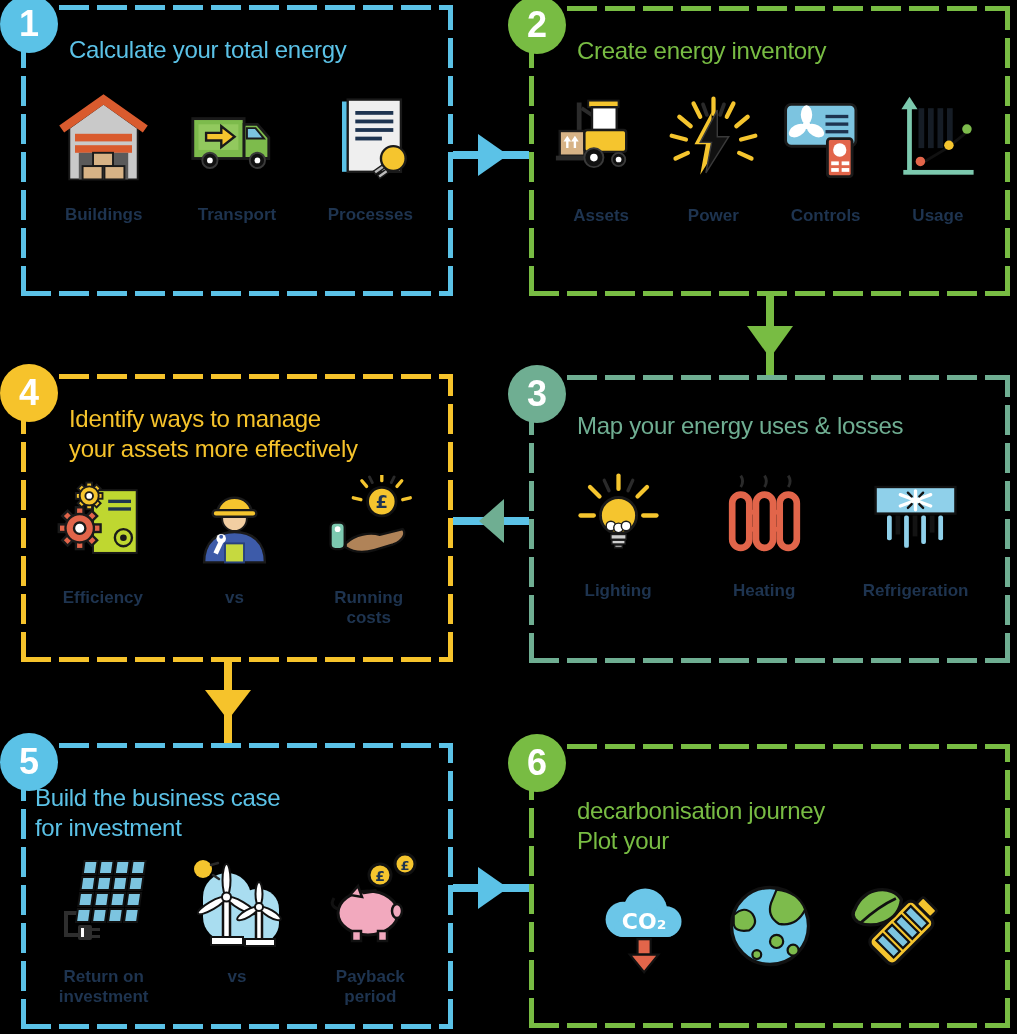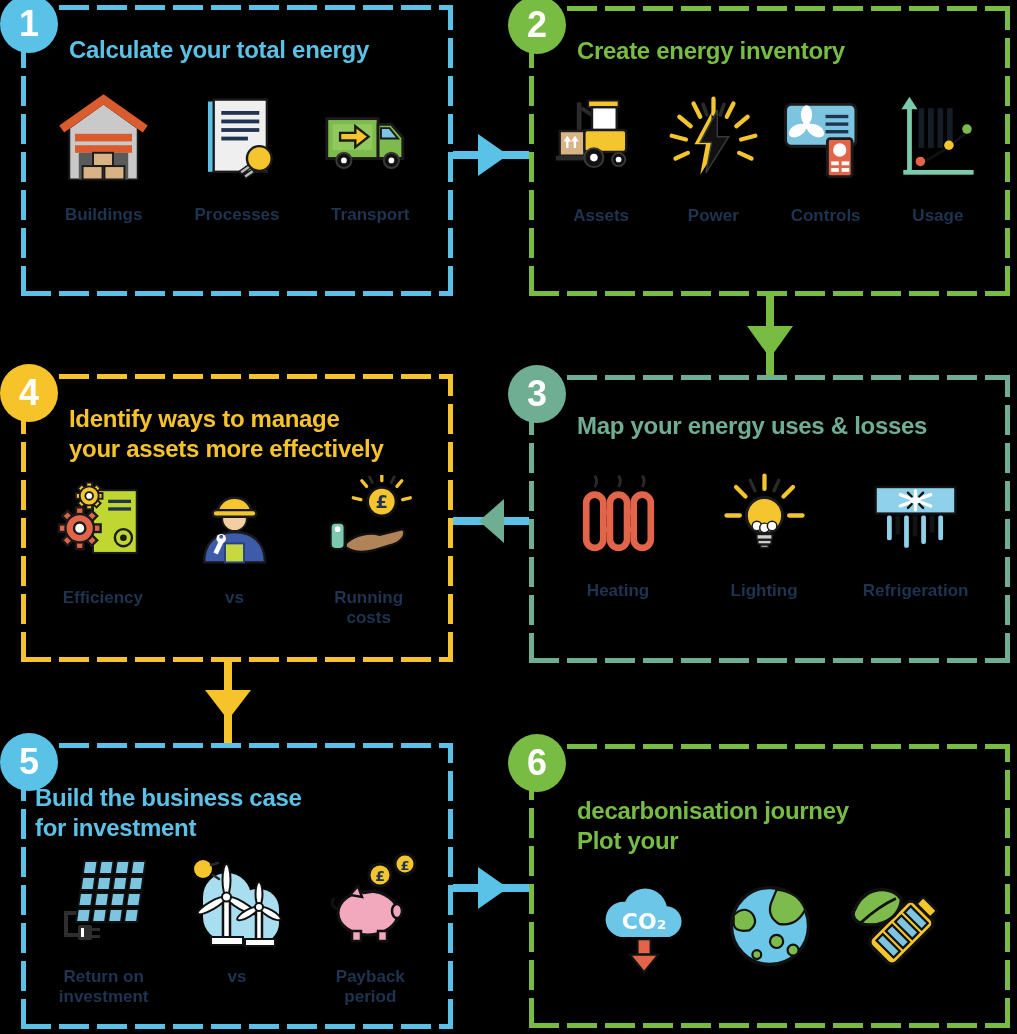--- a/index.html
+++ b/index.html
@@ -20,21 +20,21 @@
   .accent-yellow{--c:var(--yellow);}
   .b1{left:21px;top:5px;width:432px;height:291px;}
   .b2{left:529px;top:6px;width:481px;height:290px;}
   .b3{left:529px;top:375px;width:481px;height:288px;}
   .b4{left:21px;top:374px;width:432px;height:288px;}
   .b5{left:21px;top:743px;width:432px;height:286px;}
   .b6{left:529px;top:744px;width:481px;height:284px;}
   .num{position:absolute;left:-21px;top:-10px;width:58px;height:58px;border-radius:50%;
        background:var(--c);color:var(--white);font-size:36px;font-weight:bold;
        display:flex;align-items:center;justify-content:center;}
-  .title{margin:30px 0 0 48px;font-size:24px;line-height:30px;font-weight:bold;
+  .title{margin:30px 0 0 48px;font-size:24px;line-height:30px;font-weight:normal;
          color:var(--c);letter-spacing:-0.3px;}
   .title span{display:block;}
   .b3 .title{margin-top:36px;}
   .b5 .title{margin-top:40px;margin-left:14px;}
   .b6 .title{margin-top:52px;}
   .items{display:flex;justify-content:space-around;align-items:flex-start;
          margin-top:26px;padding:0 16px;}
   .b4 .items,.b5 .items{margin-top:10px;}
   .b6 .items{margin-top:14px;padding:0 50px;}
   .item{display:flex;flex-direction:column;align-items:center;}
@@ -69,50 +69,50 @@
           <rect x="39" y="64" width="21" height="14" fill="#D7B386" stroke="#1a1a1a" stroke-width="2"></rect>
           <rect x="28" y="78" width="21" height="14" fill="#D7B386" stroke="#1a1a1a" stroke-width="2"></rect>
           <rect x="51" y="78" width="21" height="14" fill="#D7B386" stroke="#1a1a1a" stroke-width="2"></rect>
         </svg>
       </span>
       <span class="label">Buildings</span>
     </div>
     <div class="item">
       <span class="ic">
         <svg width="95" height="95" viewBox="0 0 100 100">
+          <rect x="4" y="28" width="54" height="42" fill="#7DBB4C" stroke="#1a1a1a" stroke-width="3"></rect>
+          <rect x="10" y="34" width="42" height="27" fill="#92C95E"></rect>
+          <polygon points="18,43 34,43 34,36 48,47 34,58 34,51 18,51" fill="#F5C52E" stroke="#1a1a1a" stroke-width="2.5"></polygon>
+          <path d="M58,34 h14 l12,14 v22 h-26 z" fill="#7DBB4C" stroke="#1a1a1a" stroke-width="3"></path>
+          <path d="M61,38 h9 l9,11 h-18 z" fill="#7CC4E0" stroke="#1a1a1a" stroke-width="2"></path>
+          <circle cx="22" cy="72" r="8" fill="#111" stroke="#3a3a3a" stroke-width="2"></circle>
+          <circle cx="22" cy="72" r="3" fill="#fff"></circle>
+          <circle cx="72" cy="72" r="8" fill="#111" stroke="#3a3a3a" stroke-width="2"></circle>
+          <circle cx="72" cy="72" r="3" fill="#fff"></circle>
+        </svg>
+      </span>
+      <span class="label">Transport</span>
+    </div>
+    <div class="item">
+      <span class="ic">
+        <svg width="95" height="95" viewBox="0 0 100 100">
           <rect x="20" y="10" width="54" height="74" fill="#5BC2E7"></rect>
           <rect x="26" y="8" width="56" height="76" fill="#EFEFEF" stroke="#1a1a1a" stroke-width="2.5"></rect>
           <rect x="34" y="20" width="40" height="4" fill="#1E3450"></rect>
           <rect x="34" y="29" width="40" height="4" fill="#1E3450"></rect>
           <rect x="34" y="38" width="40" height="4" fill="#1E3450"></rect>
           <rect x="34" y="47" width="28" height="4" fill="#1E3450"></rect>
           <g transform="rotate(-35 62 82)">
             <rect x="54" y="78" width="13" height="4" fill="#bbb" stroke="#1a1a1a" stroke-width="1.5"></rect>
             <rect x="55" y="84" width="11" height="4" fill="#bbb" stroke="#1a1a1a" stroke-width="1.5"></rect>
           </g>
           <circle cx="74" cy="70" r="13" fill="#F5C52E" stroke="#1a1a1a" stroke-width="2.5"></circle>
         </svg>
       </span>
       <span class="label">Processes</span>
-    </div>
-    <div class="item">
-      <span class="ic">
-        <svg width="95" height="95" viewBox="0 0 100 100">
-          <rect x="4" y="28" width="54" height="42" fill="#7DBB4C" stroke="#1a1a1a" stroke-width="3"></rect>
-          <rect x="10" y="34" width="42" height="27" fill="#92C95E"></rect>
-          <polygon points="18,43 34,43 34,36 48,47 34,58 34,51 18,51" fill="#F5C52E" stroke="#1a1a1a" stroke-width="2.5"></polygon>
-          <path d="M58,34 h14 l12,14 v22 h-26 z" fill="#7DBB4C" stroke="#1a1a1a" stroke-width="3"></path>
-          <path d="M61,38 h9 l9,11 h-18 z" fill="#7CC4E0" stroke="#1a1a1a" stroke-width="2"></path>
-          <circle cx="22" cy="72" r="8" fill="#111" stroke="#3a3a3a" stroke-width="2"></circle>
-          <circle cx="22" cy="72" r="3" fill="#fff"></circle>
-          <circle cx="72" cy="72" r="8" fill="#111" stroke="#3a3a3a" stroke-width="2"></circle>
-          <circle cx="72" cy="72" r="3" fill="#fff"></circle>
-        </svg>
-      </span>
-      <span class="label">Transport</span>
     </div>
   </div>
 </section>
 
 <section class="box b2 accent-green">
   <div class="num">2</div>
   <h2 class="title">
     <span>Create energy inventory</span>
       <span></span>
   </h2>
@@ -213,43 +213,20 @@
 <section class="box b3 accent-teal">
   <div class="num">3</div>
   <h2 class="title">
     <span>Map your energy uses &amp; losses</span>
       <span></span>
   </h2>
   <div class="items">
     <div class="item">
       <span class="ic">
         <svg width="95" height="95" viewBox="0 0 100 100">
-          <g stroke="#2a2a2a" stroke-width="3" fill="none">
-            <path d="M25,20 q4,-6 0,-12"></path>
-              <path d="M50,20 q4,-6 0,-12"></path>
-              <path d="M75,20 q4,-6 0,-12"></path>
-          </g>
-          <g stroke="#E2654A" stroke-width="7" fill="none">
-            <rect x="16" y="28" width="18" height="56" rx="9"></rect>
-            <rect x="41" y="28" width="18" height="56" rx="9"></rect>
-            <rect x="66" y="28" width="18" height="56" rx="9"></rect>
-          </g>
-          <g fill="#E2654A">
-            <rect x="35" y="44" width="5" height="5"></rect>
-              <rect x="35" y="62" width="5" height="5"></rect>
-            <rect x="60" y="44" width="5" height="5"></rect>
-              <rect x="60" y="62" width="5" height="5"></rect>
-          </g>
-        </svg>
-      </span>
-      <span class="label">Heating</span>
-    </div>
-    <div class="item">
-      <span class="ic">
-        <svg width="95" height="95" viewBox="0 0 100 100">
           <g stroke="#F5C52E" stroke-width="4.5" stroke-linecap="round">
             <line x1="50" y1="22" x2="50" y2="8"></line>
               <line x1="30" y1="30" x2="20" y2="20"></line>
             <line x1="70" y1="30" x2="80" y2="20"></line>
               <line x1="24" y1="50" x2="10" y2="50"></line>
             <line x1="76" y1="50" x2="90" y2="50"></line>
           </g>
           <g stroke="#2a2a2a" stroke-width="3.5" stroke-linecap="round">
             <line x1="40" y1="24" x2="35" y2="13"></line>
               <line x1="60" y1="24" x2="65" y2="13"></line>
@@ -257,20 +234,43 @@
           <circle cx="50" cy="50" r="19" fill="#F5C52E" stroke="#1a1a1a" stroke-width="3"></circle>
           <circle cx="42" cy="61" r="5" fill="#fff" stroke="#1a1a1a" stroke-width="1.5"></circle>
           <circle cx="50" cy="63" r="5" fill="#fff" stroke="#1a1a1a" stroke-width="1.5"></circle>
           <circle cx="58" cy="61" r="5" fill="#fff" stroke="#1a1a1a" stroke-width="1.5"></circle>
           <rect x="42" y="70" width="16" height="5" fill="#cfcfcf" stroke="#1a1a1a" stroke-width="1.5"></rect>
           <rect x="43" y="76" width="14" height="4" fill="#cfcfcf" stroke="#1a1a1a" stroke-width="1.5"></rect>
           <rect x="46" y="81" width="8" height="3" fill="#9a9a9a" stroke="#1a1a1a" stroke-width="1.5"></rect>
         </svg>
       </span>
       <span class="label">Lighting</span>
+    </div>
+    <div class="item">
+      <span class="ic">
+        <svg width="95" height="95" viewBox="0 0 100 100">
+          <g stroke="#2a2a2a" stroke-width="3" fill="none">
+            <path d="M25,20 q4,-6 0,-12"></path>
+              <path d="M50,20 q4,-6 0,-12"></path>
+              <path d="M75,20 q4,-6 0,-12"></path>
+          </g>
+          <g stroke="#E2654A" stroke-width="7" fill="none">
+            <rect x="16" y="28" width="18" height="56" rx="9"></rect>
+            <rect x="41" y="28" width="18" height="56" rx="9"></rect>
+            <rect x="66" y="28" width="18" height="56" rx="9"></rect>
+          </g>
+          <g fill="#E2654A">
+            <rect x="35" y="44" width="5" height="5"></rect>
+              <rect x="35" y="62" width="5" height="5"></rect>
+            <rect x="60" y="44" width="5" height="5"></rect>
+              <rect x="60" y="62" width="5" height="5"></rect>
+          </g>
+        </svg>
+      </span>
+      <span class="label">Heating</span>
     </div>
     <div class="item">
       <span class="ic">
         <svg width="95" height="95" viewBox="0 0 100 100">
           <rect x="8" y="20" width="84" height="28" fill="#8FD0EA" stroke="#111" stroke-width="2.5"></rect>
           <g stroke="#fff" stroke-width="3.5" stroke-linecap="round">
             <line x1="50" y1="24" x2="50" y2="44"></line>
             <line x1="34" y1="28" x2="66" y2="40"></line>
             <line x1="66" y1="28" x2="34" y2="40"></line>
           </g>

